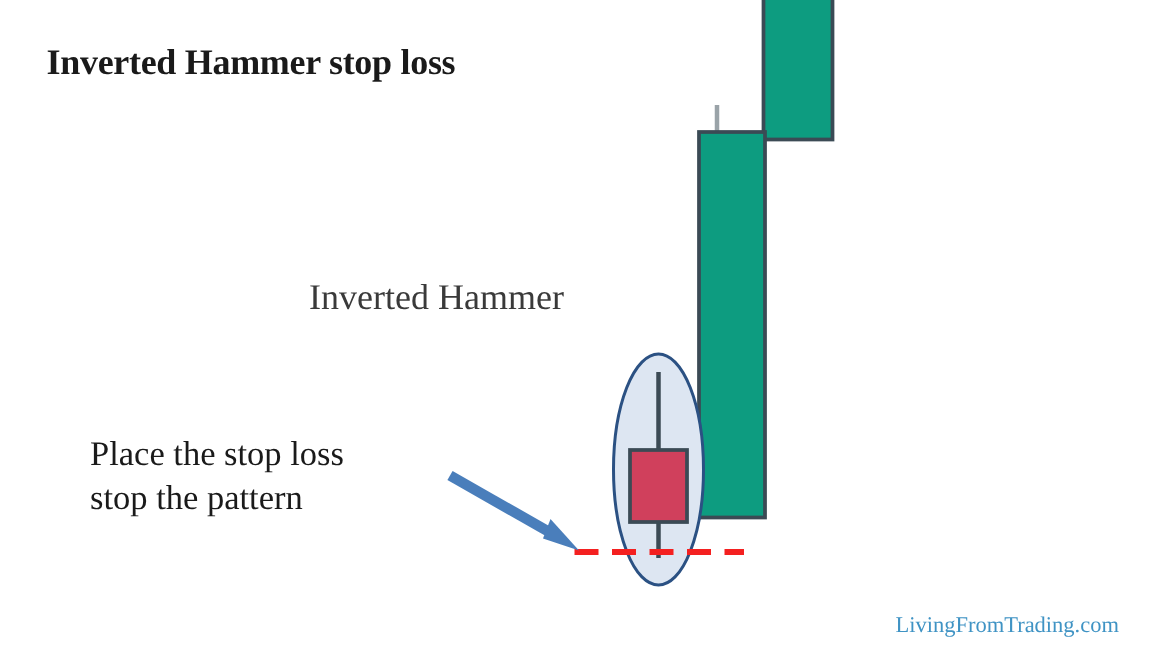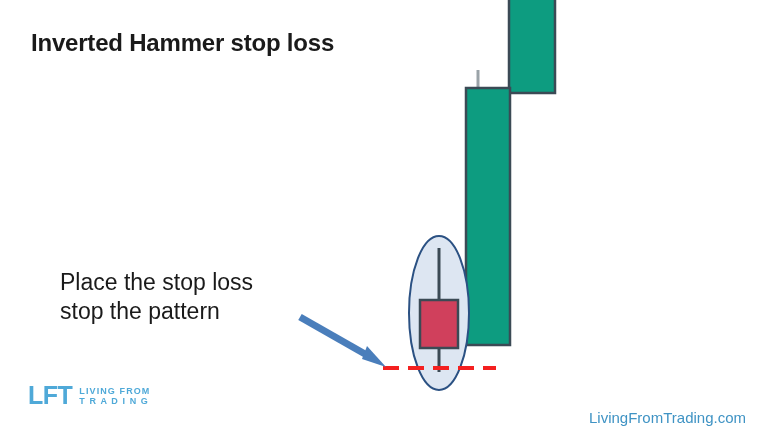--- a/index.html
+++ b/index.html
@@ -6,21 +6,21 @@
     margin: 0;
     padding: 0;
     background: #ffffff;
   }
   #slide {
     position: relative;
     width: 768px;
     height: 432px;
     background: #ffffff;
     overflow: hidden;
-    font-family: Liberation Sans, sans-serif;
+    font-family: Liberation Serif, serif;
   }
 
   
   #title {
     position: absolute;
     left: 31px;
     top: 29px;
     font-size: 24px;
     font-weight: bold;
     color: #1a1a1a;
@@ -36,21 +36,21 @@
     font-size: 24px;
     font-weight: normal;
     color: #3a3a3a;
     white-space: nowrap;
   }
 
   
   #annotation {
     position: absolute;
     left: 60px;
-    top: 268px;
+    top: 288px;
     font-size: 23px;
     font-weight: normal;
     color: #1a1a1a;
     line-height: 29px;
     white-space: nowrap;
   }
 
   
   #chart-svg {
     position: absolute;
@@ -126,29 +126,23 @@
     </g>
 
     <line x1="383" y1="368" x2="496" y2="368" stroke="#f42020" stroke-width="4" stroke-dasharray="16 9" stroke-linecap="butt"></line>
 
     <g>
       <line x1="300" y1="317" x2="372" y2="358" stroke="#4a7ebb" stroke-width="7" stroke-linecap="butt"></line>
       <polygon points="386,367 362,359 367,346" fill="#4a7ebb"></polygon>
     </g>
   </svg>
 
+  <div id="pattern-label">Inverted Hammer</div>
 
   <div id="annotation">
     <div>Place the stop loss</div>
     <div>stop the pattern</div>
   </div>
 
-  <div id="logo">
-    <div id="logo-mark">LFT</div>
-    <div id="logo-words">
-      <span>LIVING FROM</span>
-      <span>T R A D I N G</span>
-    </div>
-  </div>
 
   <div id="website">LivingFromTrading.com</div>
 
 </div>
 
 </body></html>

